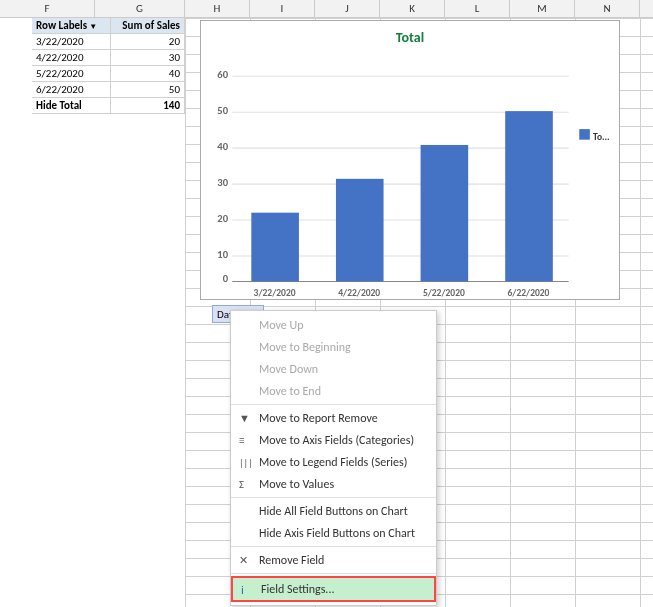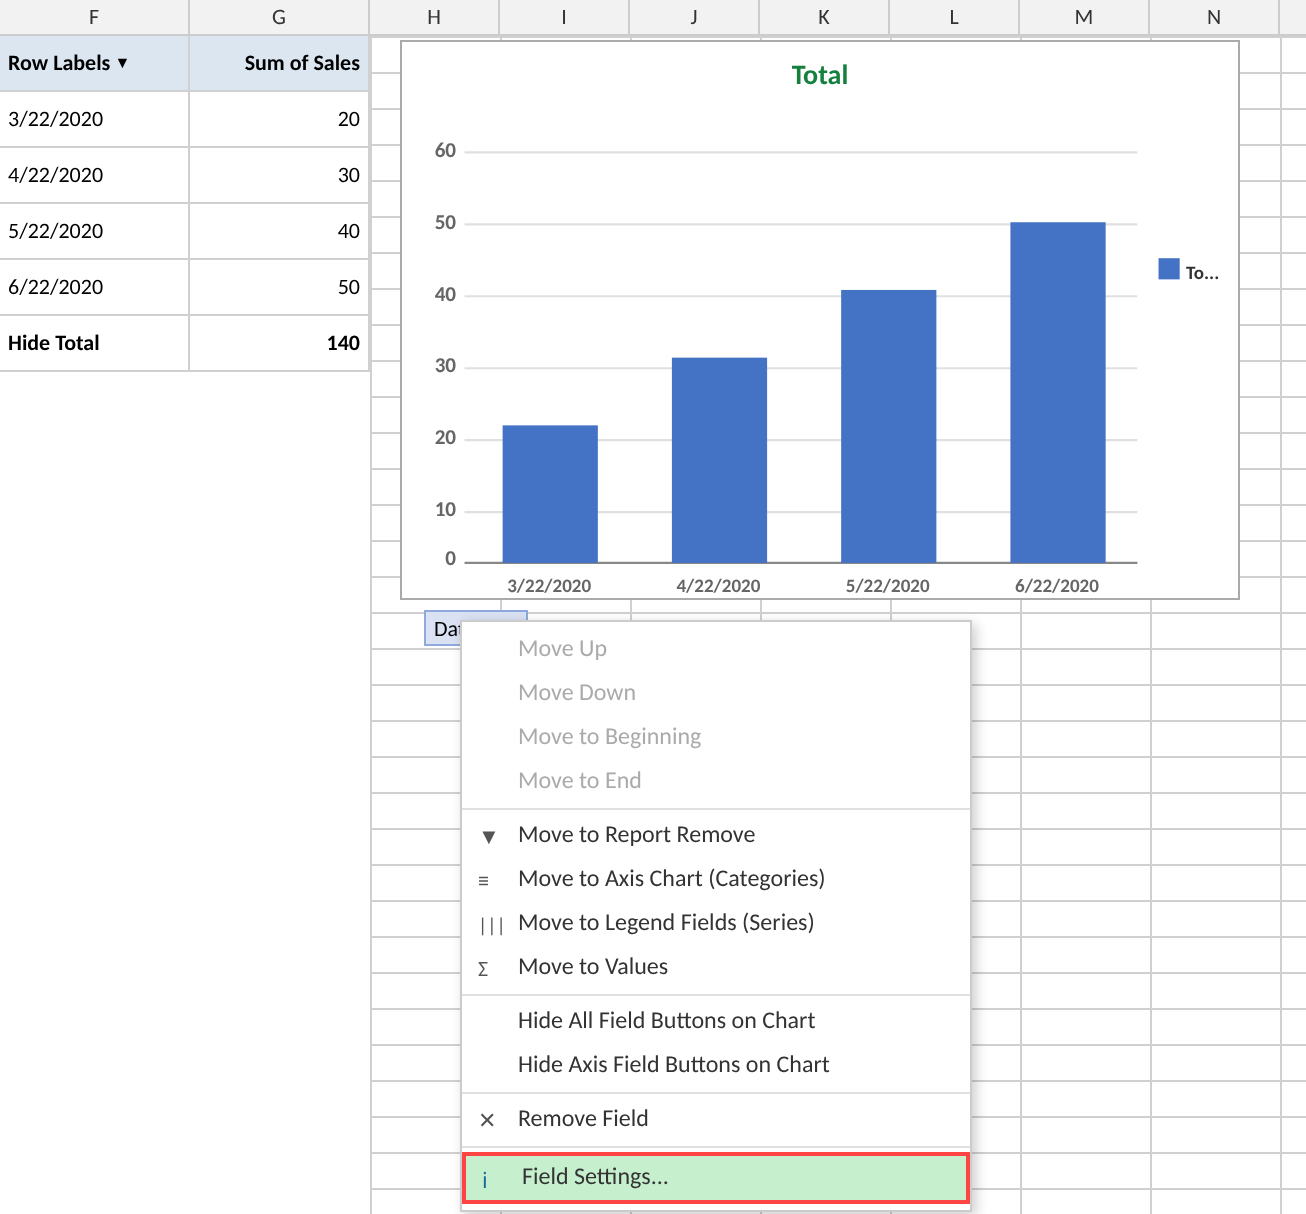--- a/index.html
+++ b/index.html
@@ -45,21 +45,22 @@
     
     .pivot-table {
       position: absolute;
       top: 18px;
       left: 0;
       width: 185px;
     }
     .pivot-row {
       display: flex;
       border-bottom: 1px solid #d0d0d0;
-      height: 28px;
+      height: 16px;
+      margin-left: 32px;
     }
     .cell-f {
       width: 95px;
       padding: 1px 4px;
       border-right: 1px solid #d0d0d0;
       display: flex;
       align-items: center;
       font-size: 11px;
       overflow: hidden;
     }
@@ -151,21 +152,21 @@
       font-size: 11px;
       cursor: pointer;
       z-index: 5;
     }
 
     
     .context-menu {
       position: absolute;
       top: 310px;
       left: 230px;
-      width: 256px;
+      width: 207px;
       background: #fff;
       border: 1px solid #ccc;
       box-shadow: 2px 2px 6px rgba(0,0,0,0.2);
       z-index: 10;
       padding: 3px 0;
     }
     .menu-item {
       padding: 4px 8px 4px 28px;
       font-size: 12px;
       color: #333;
@@ -306,40 +307,40 @@
     <span>▼</span>
   </div>
 
   <div class="context-menu">
 
     <div class="menu-item disabled">
       <span>Move Up</span>
     </div>
 
     <div class="menu-item disabled">
+      <span>Move to Beginning</span>
+    </div>
+
+    <div class="menu-item disabled">
       <span>Move Down</span>
-    </div>
-
-    <div class="menu-item disabled">
-      <span>Move to Beginning</span>
     </div>
 
     <div class="menu-item disabled">
       <span>Move to End</span>
     </div>
     <div class="menu-separator"></div>
 
     <div class="menu-item">
       <span class="menu-icon">▼</span>
       <span>Move to Report Remove</span>
     </div>
 
     <div class="menu-item">
       <span class="menu-icon">≡</span>
-      <span>Move to Axis Chart (Categories)</span>
+      <span>Move to Axis Fields (Categories)</span>
     </div>
 
     <div class="menu-item">
       <span class="menu-icon" style="font-size:10px;">|||</span>
       <span>Move to Legend Fields (Series)</span>
     </div>
 
     <div class="menu-item">
       <span class="menu-icon">Σ</span>
       <span>Move to Values</span>

